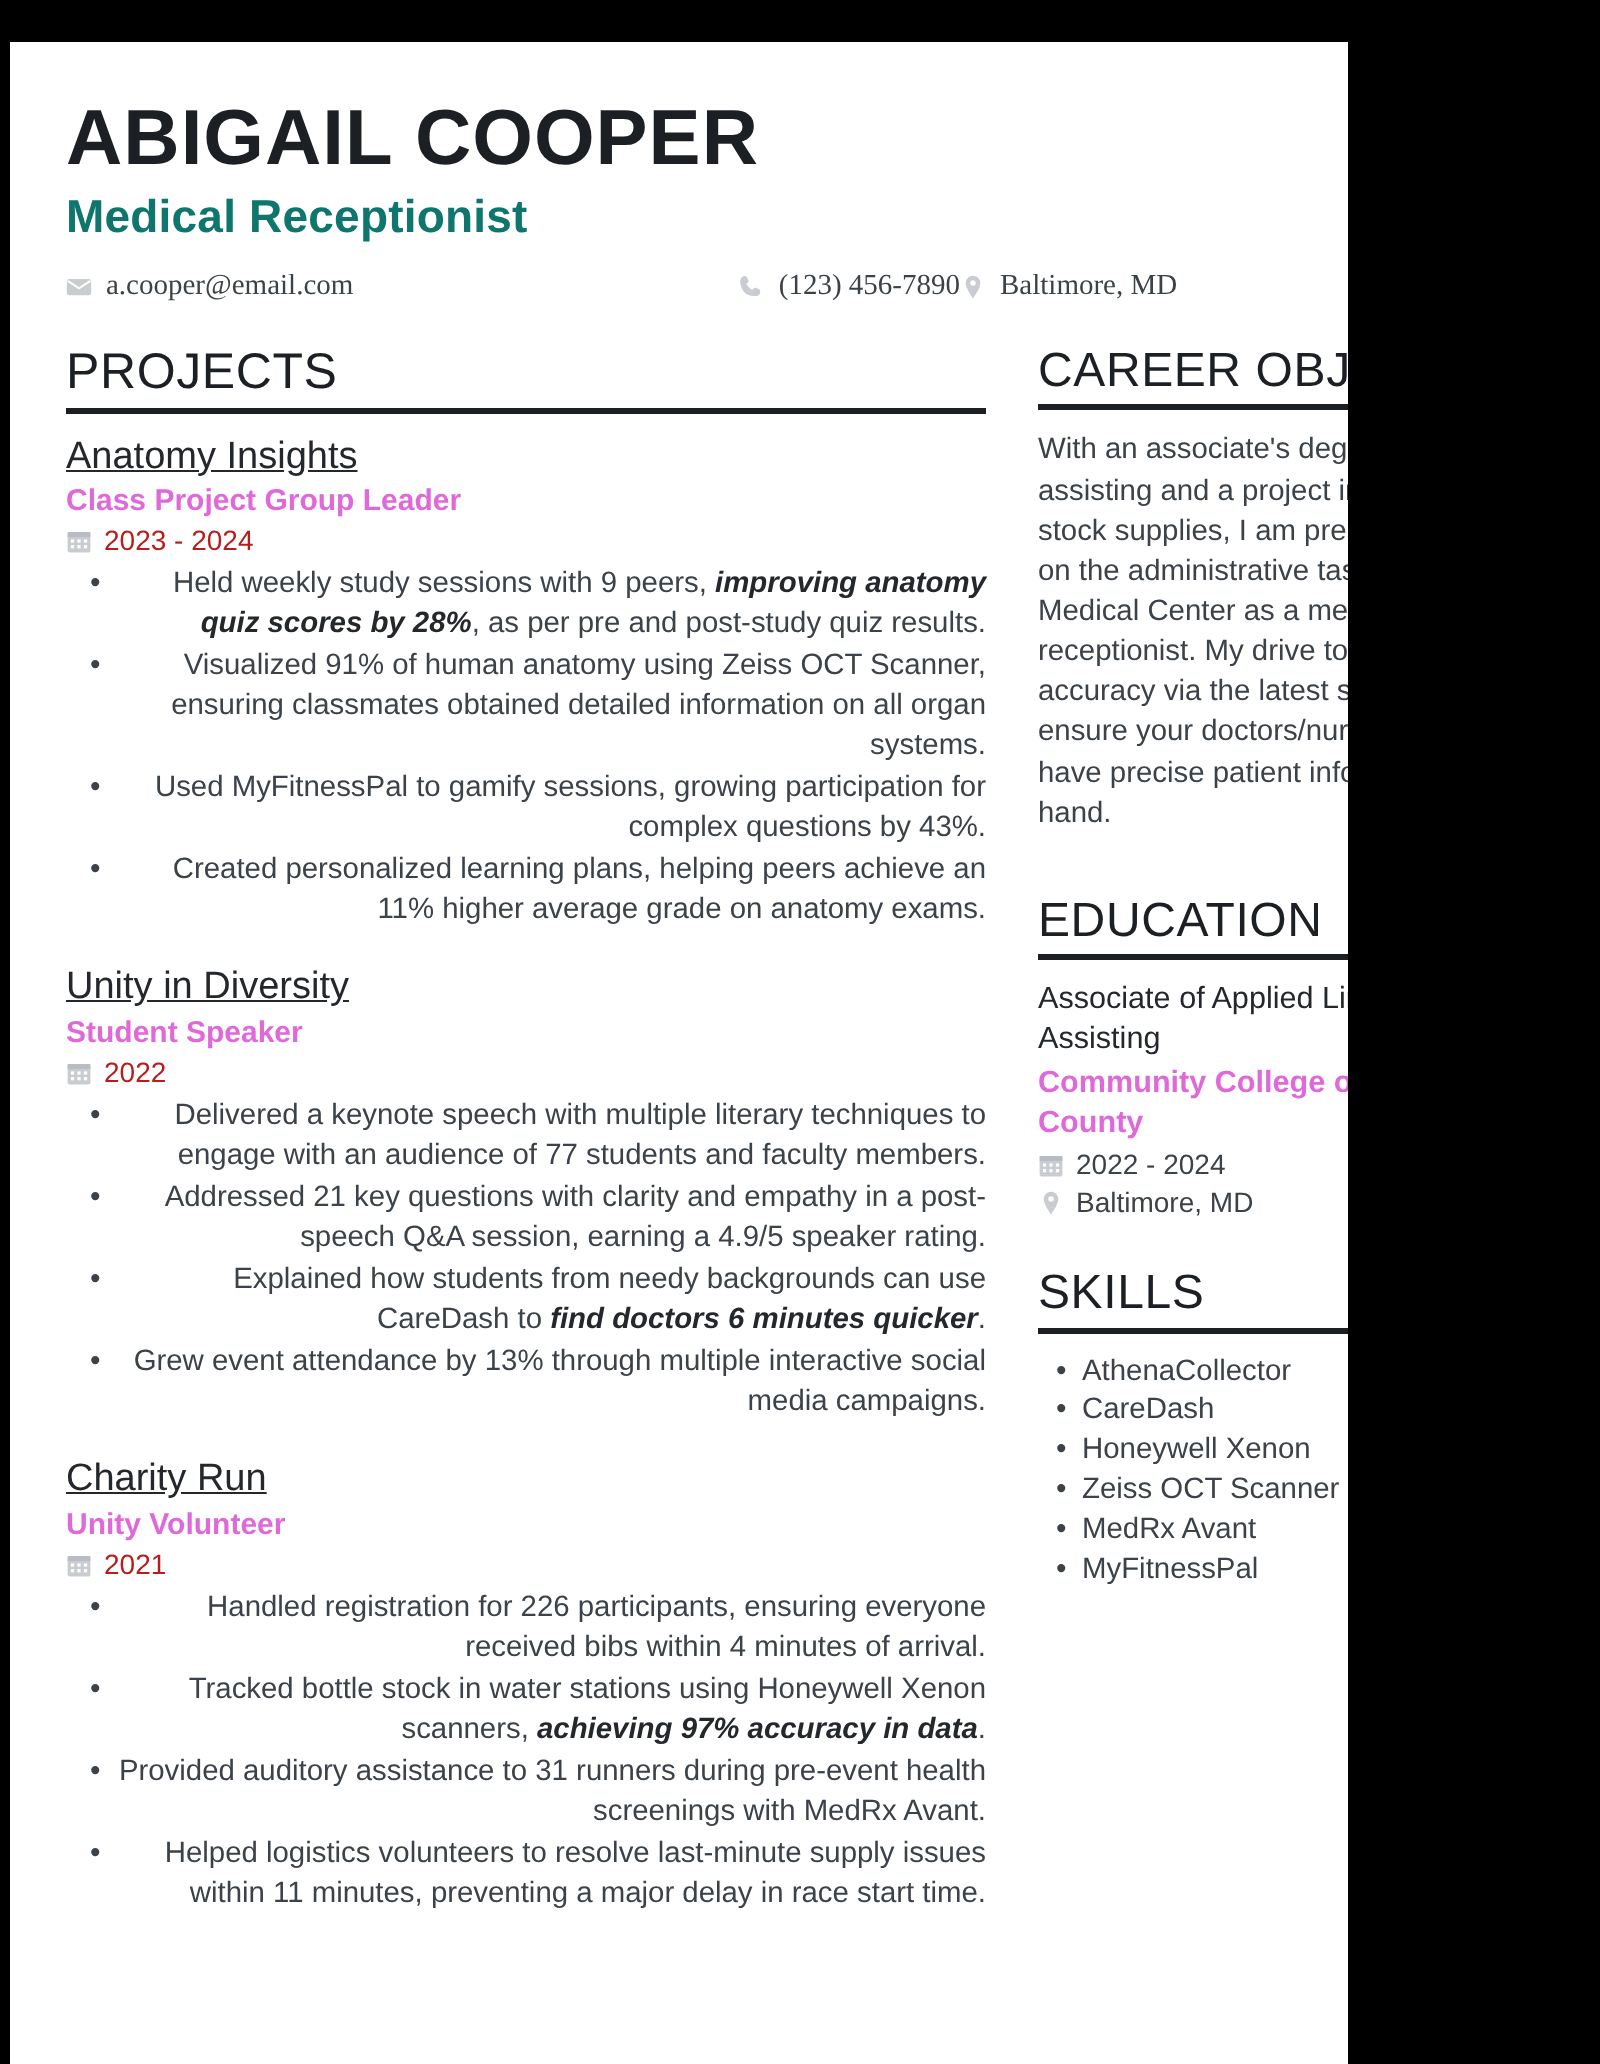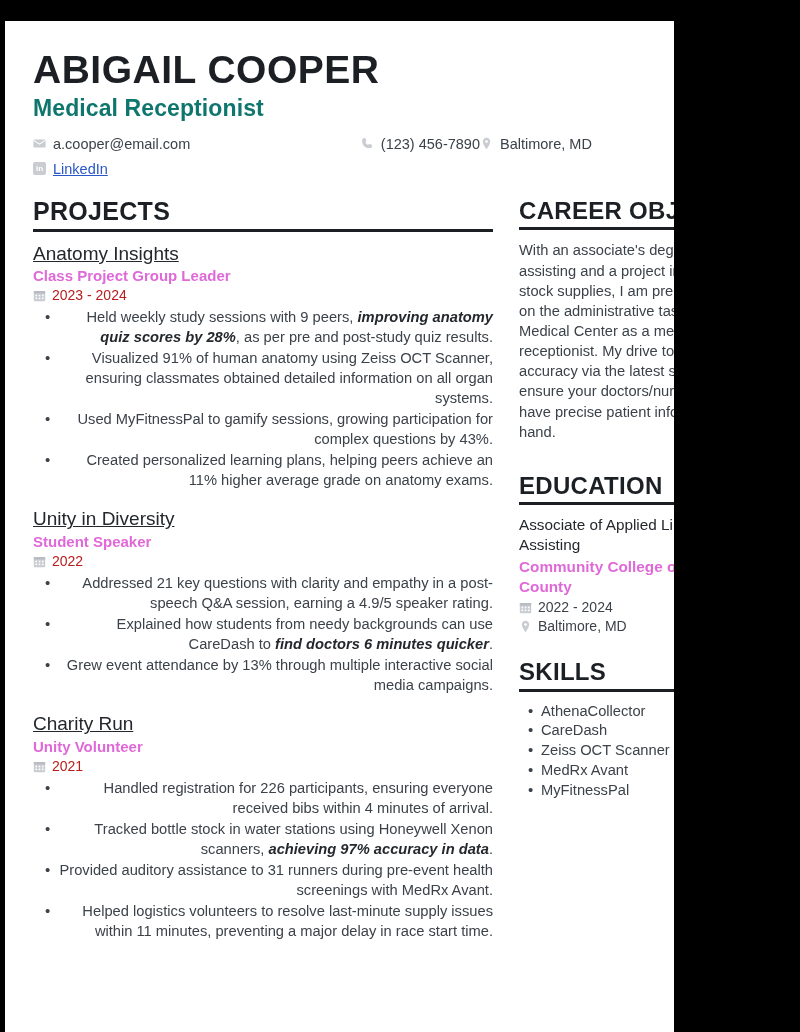--- a/index.html
+++ b/index.html
@@ -43,20 +43,21 @@
     margin-top: 4px;
     letter-spacing: 0.1px;
   }
 
   .contact-rows { margin-top: 9px; }
 
   .contact-line {
     display: flex;
     align-items: center;
     height: 25px;
+    font-family: Liberation Serif, serif;
   }
 
   .contact-item {
     display: flex;
     align-items: center;
     gap: 7px;
     font-size: 14.5px;
     color: #3c4249;
     white-space: nowrap;
   }
@@ -100,21 +101,21 @@
     gap: 26px;
     margin-top: 16px;
   }
 
   .col-left  { width: 460px; flex: 0 0 460px; }
   .col-right { width: 258px; flex: 0 0 258px; }
 
   
   .sec-title {
     font-size: 25px;
-    font-weight: 700;
+    font-weight: 400;
     color: #1c2025;
     letter-spacing: 0.3px;
     line-height: 1.14;
   }
   .sec-title.right { font-size: 24px; }
 
   .sec-rule {
     border-bottom: 3px solid #1c2025;
     margin-top: 3px;
     margin-bottom: 10px;
@@ -260,26 +261,20 @@
           <span class="ico">
             <svg width="13" height="13" viewBox="0 0 16 16">
                   <path d="M8 1C5.5 1 3.5 3 3.5 5.5 3.5 9 8 15 8 15s4.5-6 4.5-9.5C12.5 3 10.5 1 8 1z" fill="#c9ccd1"></path>
                   <circle cx="8" cy="5.6" r="1.7" fill="#ffffff"></circle>
                 </svg>
           </span>
           <span>Baltimore, MD</span>
         </div>
       </div>
 
-      <div class="contact-line">
-        <div class="contact-item c-email">
-          <span class="li-badge">in</span>
-          <span class="linkedin-link">LinkedIn</span>
-        </div>
-      </div>
     </div>
   </div>
 
   <div class="body-cols">
 
     <div class="col-left">
       <div class="sec-title">PROJECTS</div>
       <div class="sec-rule"></div>
       <div id="projects-container">
             <div class="entry">
@@ -319,20 +314,21 @@
                     <rect x="7" y="7" width="2" height="2" fill="#fff"></rect>
                     <rect x="11" y="7" width="2" height="2" fill="#fff"></rect>
                     <rect x="3" y="10.5" width="2" height="2" fill="#fff"></rect>
                     <rect x="7" y="10.5" width="2" height="2" fill="#fff"></rect>
                     <rect x="11" y="10.5" width="2" height="2" fill="#fff"></rect>
                   </svg>
                 </span>
                 <span>2022</span>
               </div>
               <ul class="bullets">
+                <li><span>Delivered a keynote speech with multiple literary techniques to engage with an audience of 77 students and faculty members.</span></li>
                 <li><span>Addressed 21 key questions with clarity and empathy in a post-speech Q&amp;A session, earning a 4.9/5 speaker rating.</span></li>
                 <li><span>Explained how students from needy backgrounds can use CareDash to </span><b>find doctors 6 minutes quicker</b><span>.</span></li>
                 <li><span>Grew event attendance by 13% through multiple interactive social media campaigns.</span></li>
               </ul>
             </div>
             <div class="entry">
               <div class="entry-title">Charity Run</div>
               <div class="entry-role">Unity Volunteer</div>
               <div class="entry-meta">
                 <span class="ico">
@@ -403,20 +399,21 @@
       </div>
 
       <div class="gap-md"></div>
 
       <div>
         <div class="sec-title right">SKILLS</div>
         <div class="sec-rule"></div>
         <ul class="skill-list" id="skills-container">
               <li>AthenaCollector</li>
               <li>CareDash</li>
+              <li>Honeywell Xenon</li>
               <li>Zeiss OCT Scanner</li>
               <li>MedRx Avant</li>
               <li>MyFitnessPal</li>
             </ul>
       </div>
 
     </div>
   </div>
  </div>
 </div>

